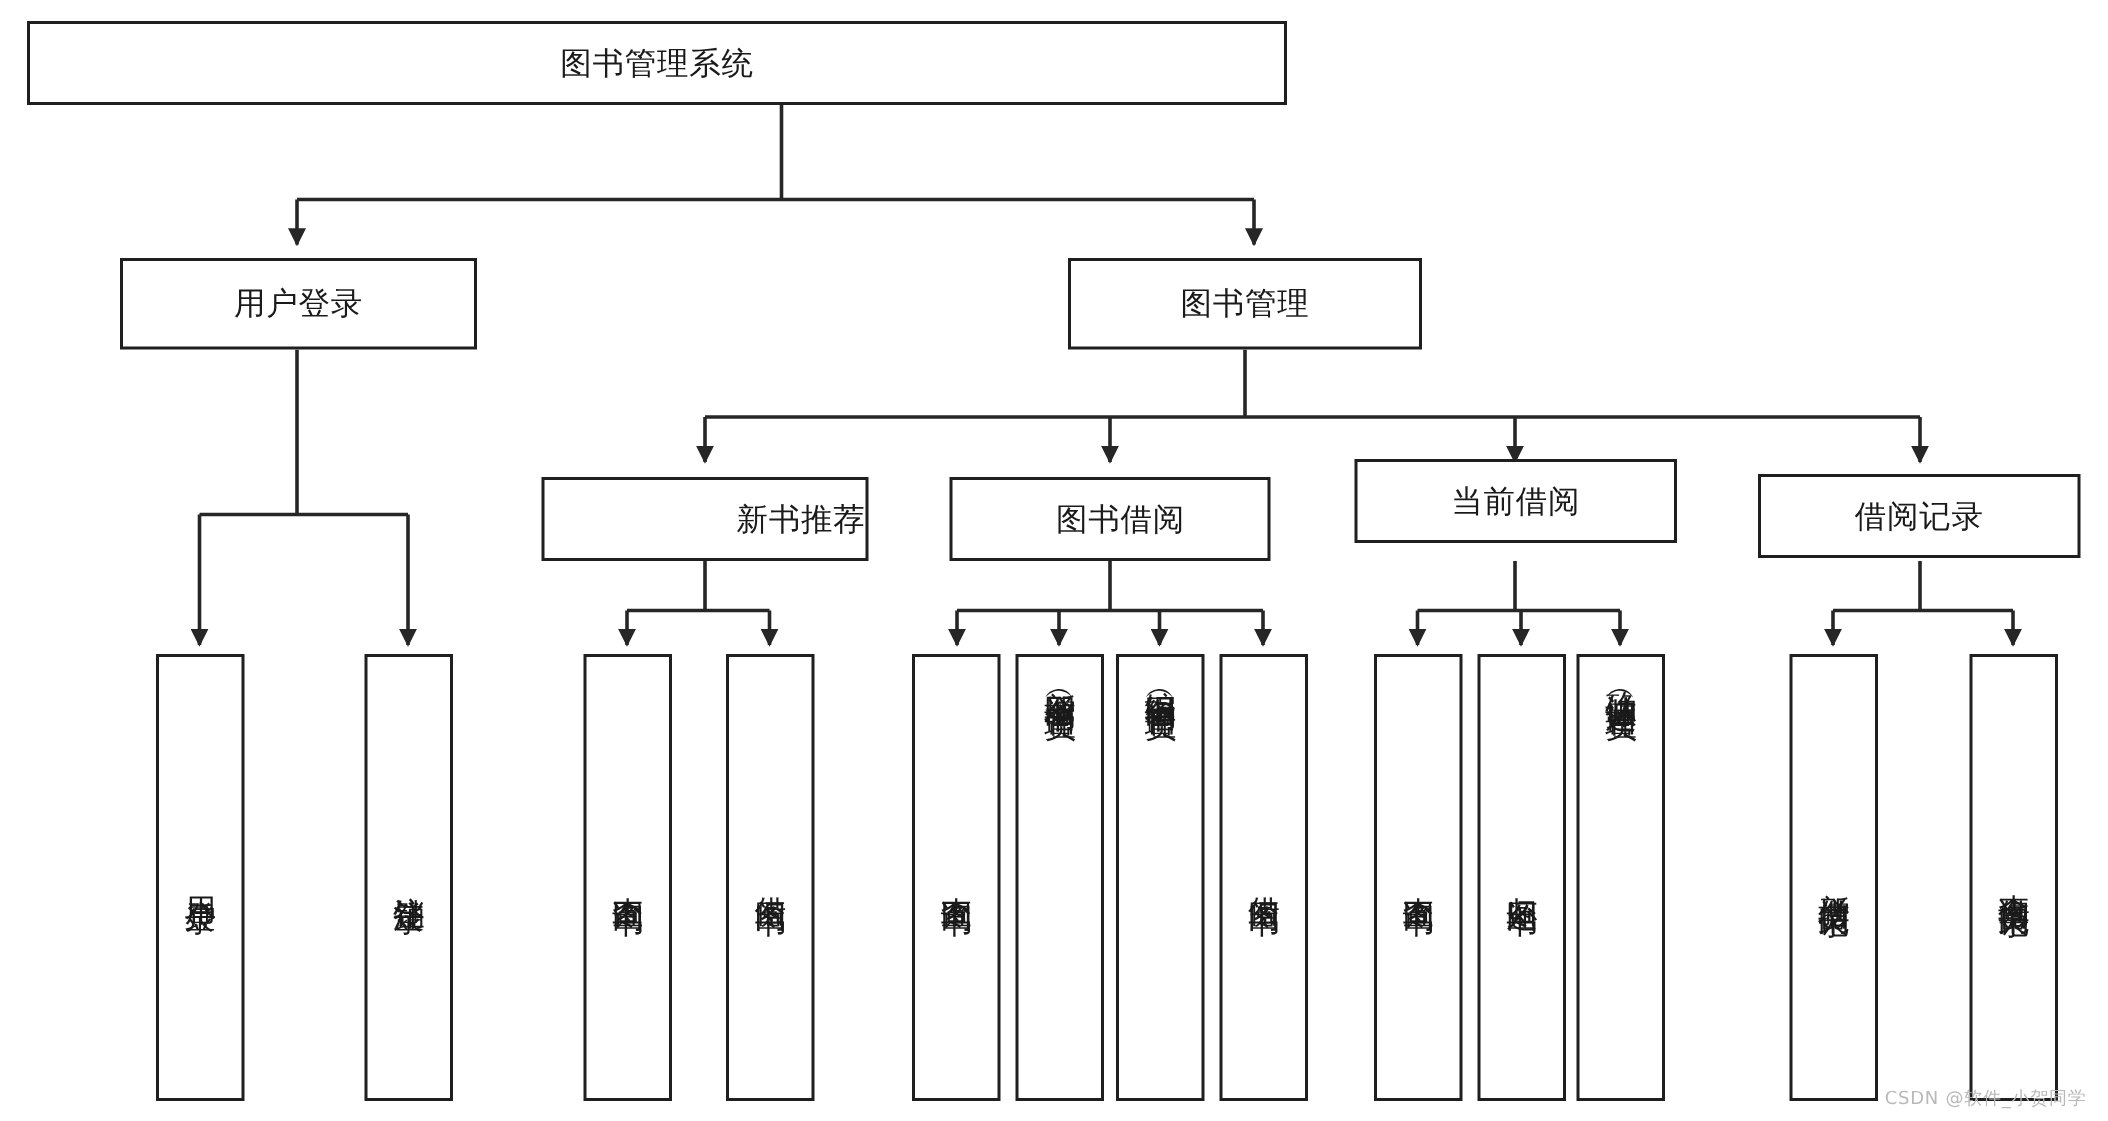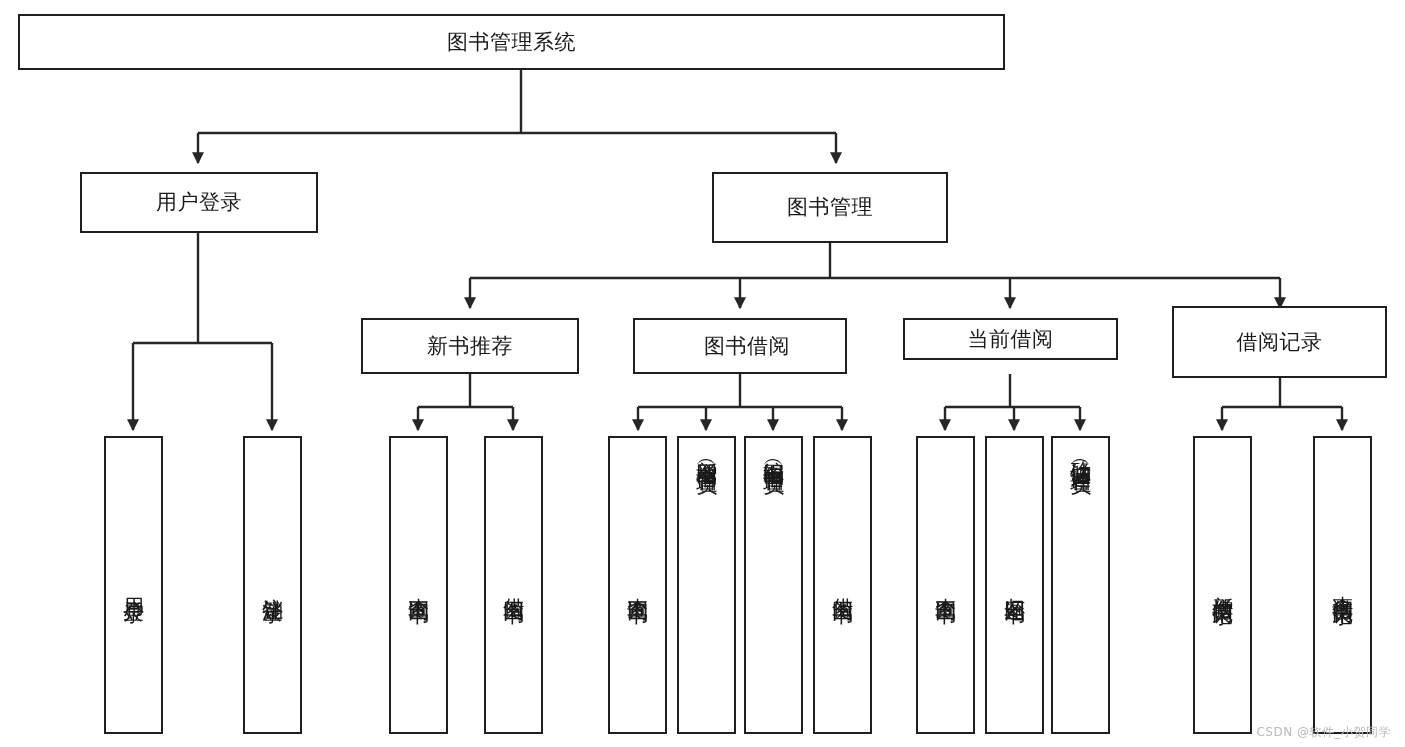--- a/index.html
+++ b/index.html
@@ -117,41 +117,41 @@
       <path d="M 1014 407 L 1014 430" marker-end="url(#arrow)"></path>
       <path d="M 1080 407 L 1080 430" marker-end="url(#arrow)"></path>
 
       <path d="M 1280 374 L 1280 407"></path>
       <path d="M 1222 407 L 1342 407"></path>
       <path d="M 1222 407 L 1222 430" marker-end="url(#arrow)"></path>
       <path d="M 1342 407 L 1342 430" marker-end="url(#arrow)"></path>
     </g>
   </svg>
 
-  <div class="node" style="left:18px; top:14px; width:987px; height:56px;">
+  <div class="node" style="left:18px; top:14px; width:840px; height:56px;">
     <span class="lbl">图书管理系统</span>
   </div>
 
   <div class="node" style="left:80px; top:172px; width:238px; height:61px;">
     <span class="lbl">用户登录</span>
   </div>
-  <div class="node" style="left:712px; top:172px; width:236px; height:71px;">
+  <div class="node" style="left:712px; top:172px; width:236px; height:61px;">
     <span class="lbl">图书管理</span>
   </div>
 
-  <div class="node" style="left:361px; top:318px; width:218px; height:56px;">
+  <div class="node" style="left:361px; top:318px; width:218px; height:56px;justify-content:flex-end;">
     <span class="lbl">新书推荐</span>
   </div>
   <div class="node" style="left:633px; top:318px; width:214px; height:56px;padding-left:14px;">
     <span class="lbl">图书借阅</span>
   </div>
-  <div class="node" style="left:903px; top:318px; width:215px; height:42px;">
+  <div class="node" style="left:903px; top:306px; width:215px; height:56px;">
     <span class="lbl">当前借阅</span>
   </div>
-  <div class="node" style="left:1172px; top:306px; width:215px; height:72px;">
+  <div class="node" style="left:1172px; top:316px; width:215px; height:56px;">
     <span class="lbl">借阅记录</span>
   </div>
 
   <div class="node vert mid" style="left:104px; top:436px; width:59px; height:298px;">
     <span class="lbl">用户登录</span>
   </div>
   <div class="node vert mid" style="left:243px; top:436px; width:59px; height:298px;">
     <span class="lbl">注销登录</span>
   </div>
 

